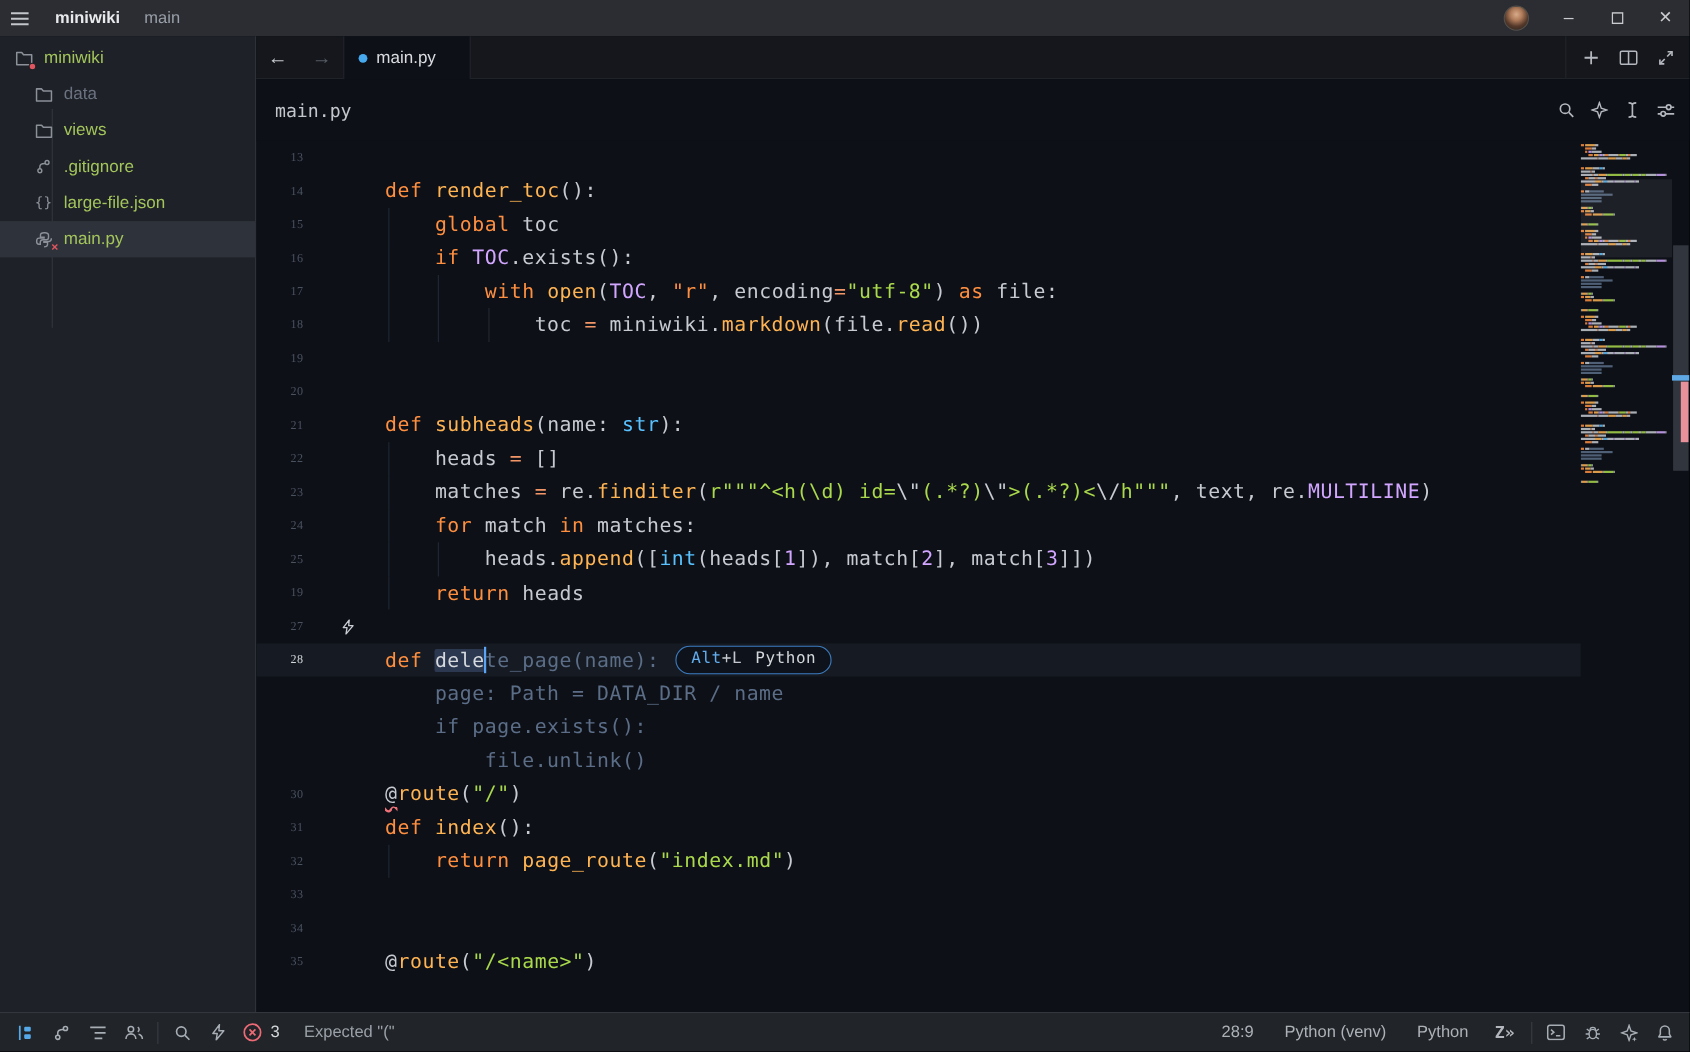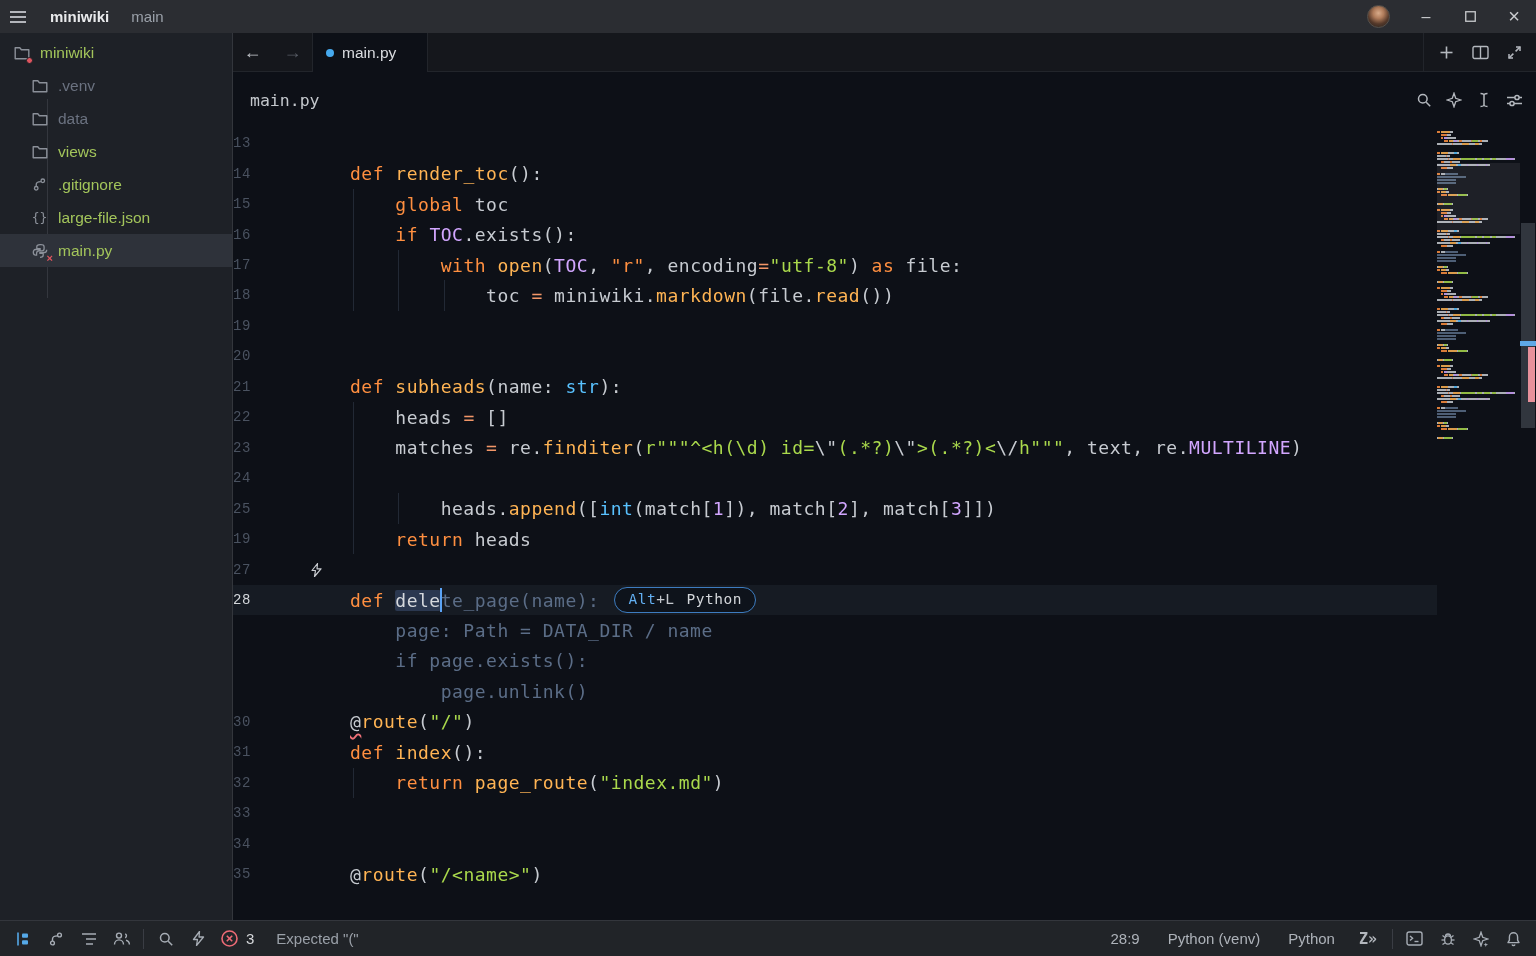--- a/index.html
+++ b/index.html
@@ -48,21 +48,21 @@
 
   .toolbar { position:absolute; left:0; top:39px; right:0; height:56px; background:var(--bg-editor); display:flex; align-items:center; }
   .breadcrumb { margin-left:17px; font-family:"DejaVu Sans Mono", monospace; font-size:16.5px; color:#c3c7cc; cursor:pointer; }
   .toolbar-right { margin-left:auto; margin-right:8px; display:flex; align-items:center; gap:2px; }
 
   
   .code-area { position:absolute; left:0; top:95px; right:0; bottom:0; overflow:hidden; }
   .code-rows { position:absolute; left:0; top:0; right:99px; }
   .row { height:30.46px; position:relative; display:flex; align-items:center; }
   .row.active { background:var(--line-active); }
-  .gutter-num { width:74px; text-align:left; font-family:Liberation Mono, monospace; font-size:14px; letter-spacing:0.5px; color:var(--gutter); flex:none; }
+  .gutter-num { width:74px; text-align:center; font-family:Liberation Serif, serif; font-size:11px; letter-spacing:0.5px; color:var(--gutter); flex:none; }
   .row.active .gutter-num { color:var(--gutter-active); }
   .code-text { margin-left:43px; font-family:"DejaVu Sans Mono", monospace; font-size:18px; letter-spacing:0.5px; white-space:pre; color:var(--code-fg); display:flex; align-items:center; }
   .guide { position:absolute; top:0; bottom:0; width:1px; background:#222935; }
   .tk-k{color:var(--kw);} .tk-f{color:var(--fn);} .tk-c{color:var(--const);}
   .tk-t{color:var(--type);} .tk-s{color:var(--str);} .tk-o{color:var(--op);}
   .tk-d{color:var(--code-fg);} .tk-e{color:#c9cdd3;} .tk-g{color:var(--ghost);}
   .tk-hl{color:#d6d9dd; background:#2b3850; border-radius:2px;}
   .tk-derr{color:var(--code-fg); text-decoration:underline wavy var(--error); text-decoration-thickness:1.5px; text-underline-offset:5px;}
   .cursor { display:inline-block; width:2px; height:24px; background:var(--accent); margin:0 -1px; vertical-align:middle; }
   .bolt { position:absolute; left:78px; top:50%; transform:translateY(-50%); color:#c9ccd1; }
@@ -135,28 +135,20 @@
             <span class="dot-badge"></span>
           </span>
           <span class="tree-label t-created">miniwiki</span>
         </div>
         <div class="tree-row depth1">
           <span class="ticon">
             <svg width="16" height="14" viewBox="0 0 16 14">
               <path d="M1.2 12.8V1.8h4.6l1.6 1.9h7.4v9.1z" fill="none" stroke="currentColor" stroke-width="1.4" stroke-linejoin="round"></path>
             </svg>
           </span>
-          <span class="tree-label t-muted">.venv</span>
-        </div>
-        <div class="tree-row depth1">
-          <span class="ticon">
-            <svg width="16" height="14" viewBox="0 0 16 14">
-              <path d="M1.2 12.8V1.8h4.6l1.6 1.9h7.4v9.1z" fill="none" stroke="currentColor" stroke-width="1.4" stroke-linejoin="round"></path>
-            </svg>
-          </span>
           <span class="tree-label t-muted">data</span>
         </div>
         <div class="tree-row depth1">
           <span class="ticon">
             <svg width="16" height="14" viewBox="0 0 16 14">
               <path d="M1.2 12.8V1.8h4.6l1.6 1.9h7.4v9.1z" fill="none" stroke="currentColor" stroke-width="1.4" stroke-linejoin="round"></path>
             </svg>
           </span>
           <span class="tree-label t-created">views</span>
         </div>
@@ -318,26 +310,27 @@
             <div class="code-text"><span class="tk-d">    heads </span><span class="tk-o">=</span><span class="tk-d"> []</span></div>
           </div>
           <div class="row">
             <div class="guide" style="left: 120px;"></div>
             <div class="gutter-num">23</div>
             <div class="code-text"><span class="tk-d">    matches </span><span class="tk-o">=</span><span class="tk-d"> re.</span><span class="tk-f">finditer</span><span class="tk-d">(</span><span class="tk-s">r"""^&lt;h(\d) id=</span><span class="tk-e">\"</span><span class="tk-s">(.*?)</span><span class="tk-e">\"</span><span class="tk-s">&gt;(.*?)&lt;</span><span class="tk-e">\/</span><span class="tk-s">h"""</span><span class="tk-d">, text, re.</span><span class="tk-c">MULTILINE</span><span class="tk-d">)</span></div>
           </div>
           <div class="row">
             <div class="guide" style="left: 120px;"></div>
             <div class="gutter-num">24</div>
+            <div class="code-text"><span class="tk-d">    </span><span class="tk-k">for</span><span class="tk-d"> match </span><span class="tk-k">in</span><span class="tk-d"> matches:</span></div>
           </div>
           <div class="row">
             <div class="guide" style="left: 120px;"></div>
             <div class="guide" style="left: 165.36px;"></div>
             <div class="gutter-num">25</div>
-            <div class="code-text"><span class="tk-d">        heads.</span><span class="tk-f">append</span><span class="tk-d">([</span><span class="tk-t">int</span><span class="tk-d">(match[</span><span class="tk-c">1</span><span class="tk-d">]), match[</span><span class="tk-c">2</span><span class="tk-d">], match[</span><span class="tk-c">3</span><span class="tk-d">]])</span></div>
+            <div class="code-text"><span class="tk-d">        heads.</span><span class="tk-f">append</span><span class="tk-d">([</span><span class="tk-t">int</span><span class="tk-d">(heads[</span><span class="tk-c">1</span><span class="tk-d">]), match[</span><span class="tk-c">2</span><span class="tk-d">], match[</span><span class="tk-c">3</span><span class="tk-d">]])</span></div>
           </div>
           <div class="row">
             <div class="guide" style="left: 120px;"></div>
             <div class="gutter-num">19</div>
             <div class="code-text"><span class="tk-d">    </span><span class="tk-k">return</span><span class="tk-d"> heads</span></div>
           </div>
           <div class="row">
             <div class="gutter-num">27</div>
             <span class="bolt">
               <svg width="11" height="14" viewBox="0 0 11 14">
@@ -353,21 +346,21 @@
           <div class="row">
             <div class="gutter-num"></div>
             <div class="code-text"><span class="tk-g">    page: Path = DATA_DIR / name</span></div>
           </div>
           <div class="row">
             <div class="gutter-num"></div>
             <div class="code-text"><span class="tk-g">    if page.exists():</span></div>
           </div>
           <div class="row">
             <div class="gutter-num"></div>
-            <div class="code-text"><span class="tk-g">        page.unlink()</span></div>
+            <div class="code-text"><span class="tk-g">        file.unlink()</span></div>
           </div>
           <div class="row">
             <div class="gutter-num">30</div>
             <div class="code-text"><span class="tk-derr">@</span><span class="tk-f">route</span><span class="tk-d">(</span><span class="tk-s">"/"</span><span class="tk-d">)</span></div>
           </div>
           <div class="row">
             <div class="gutter-num">31</div>
             <div class="code-text"><span class="tk-k">def</span><span class="tk-d"> </span><span class="tk-f">index</span><span class="tk-d">():</span></div>
           </div>
           <div class="row">

